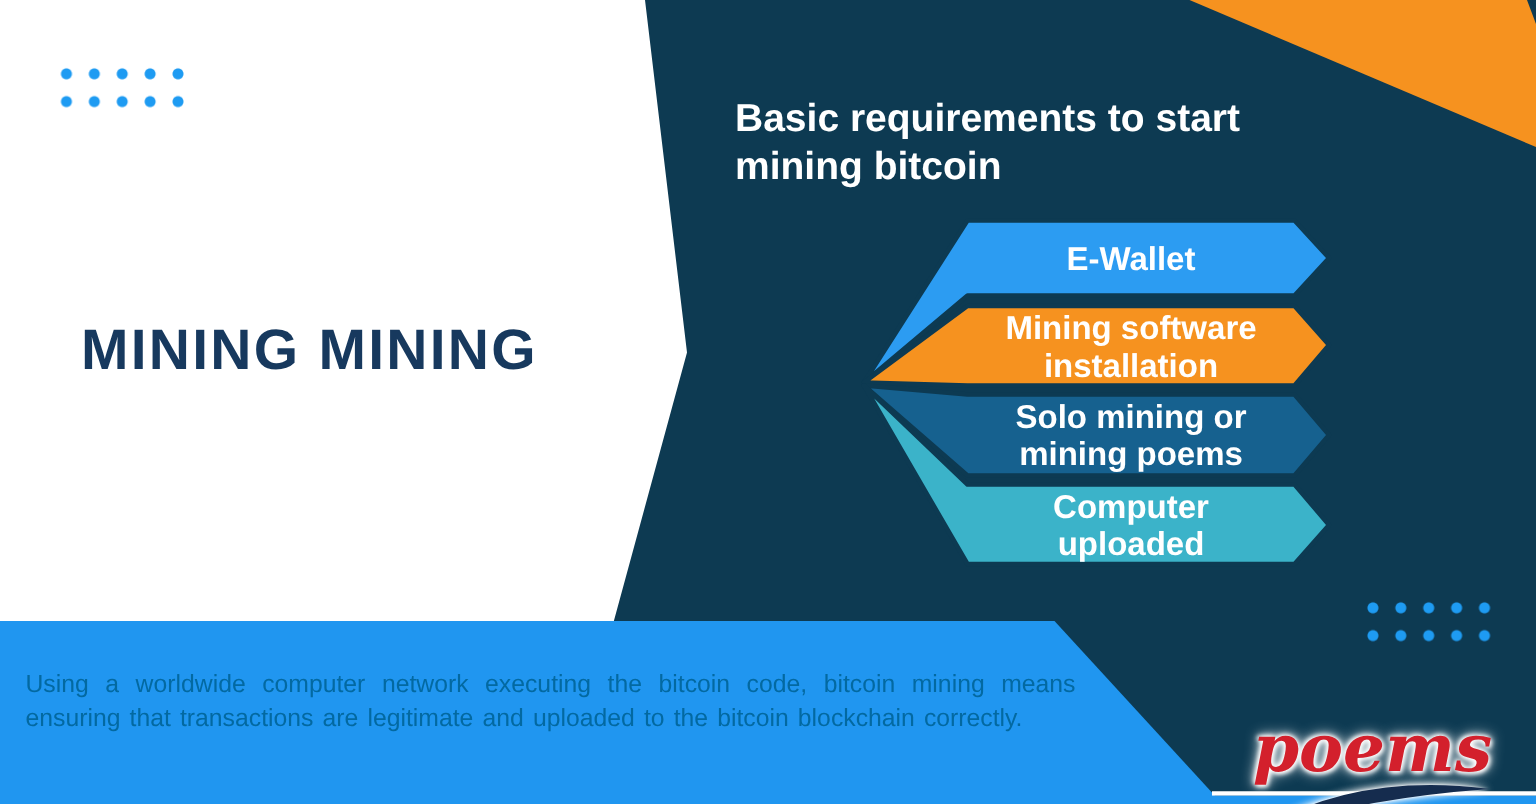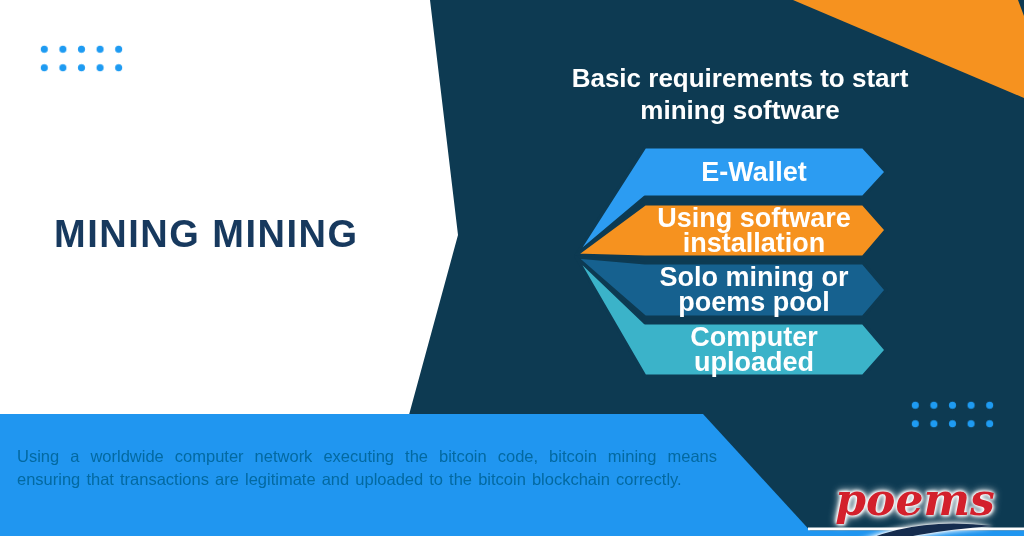--- a/index.html
+++ b/index.html
@@ -13,30 +13,30 @@
   .banner-shape { stroke:var(--color-navy); stroke-width:3; stroke-linejoin:round; }
 
   .page-title {
     position:absolute; left:54px; top:213px; width:360px;
     font-size:38px; font-weight:bold; letter-spacing:1.5px;
     color:var(--color-title_navy); white-space:nowrap;
   }
 
   .heading {
     position:absolute; left:490px; top:62px; width:500px;
-    text-align:center; color:#ffffff;
+    color:#ffffff;
     font-size:26px; font-weight:bold; line-height:32px;
   }
   .heading span { display:block; }
 
   .req-label {
     position:absolute; left:654px; width:200px;
     display:flex; align-items:center; justify-content:center;
     text-align:center; color:#ffffff;
-    font-size:27px; font-weight:bold; line-height:25px;
+    font-size:22px; font-weight:bold; line-height:25px;
   }
   .req-label.r0 { top:147px; height:50px; }
   .req-label.r1 { top:204px; height:53px; }
   .req-label.r2 { top:263px; height:54px; }
   .req-label.r3 { top:323px; height:53px; }
 
   .dots {
     position:absolute; width:93px; height:37px;
     background-image: radial-gradient(circle, var(--color-dot_blue) 3.3px, rgba(0,0,0,0) 4px);
     background-size: 18.6px 18.5px;
@@ -86,31 +86,31 @@
     <rect x="808" y="530.5" width="216" height="6" fill="#2096F0"></rect>
   </svg>
 
   <div class="dots top-left"></div>
   <div class="dots bottom-right"></div>
 
   <div class="page-title">MINING MINING</div>
 
   <div class="heading">
     <span>Basic requirements to start</span>
-    <span>mining software</span>
+    <span>mining bitcoin</span>
   </div>
 
   <div class="req-label r0">
     <span>E-Wallet</span>
   </div>
   <div class="req-label r1">
-    <span>Using software installation</span>
+    <span>Mining software installation</span>
   </div>
   <div class="req-label r2">
-    <span>Solo mining or poems pool</span>
+    <span>Solo mining or mining poems</span>
   </div>
   <div class="req-label r3">
     <span>Computer uploaded</span>
   </div>
 
   <div class="footer-text">Using a worldwide computer network executing the bitcoin code, bitcoin mining means ensuring that transactions are legitimate and uploaded to the bitcoin blockchain correctly.</div>
 
   <div class="logo">
     <svg class="swoosh-svg" viewBox="0 0 190 95" xmlns="http://www.w3.org/2000/svg">
       <path d="M 13 85 Q 80 42 173 54 Q 78 61 21 84 Z" fill="#152C4E"></path>

